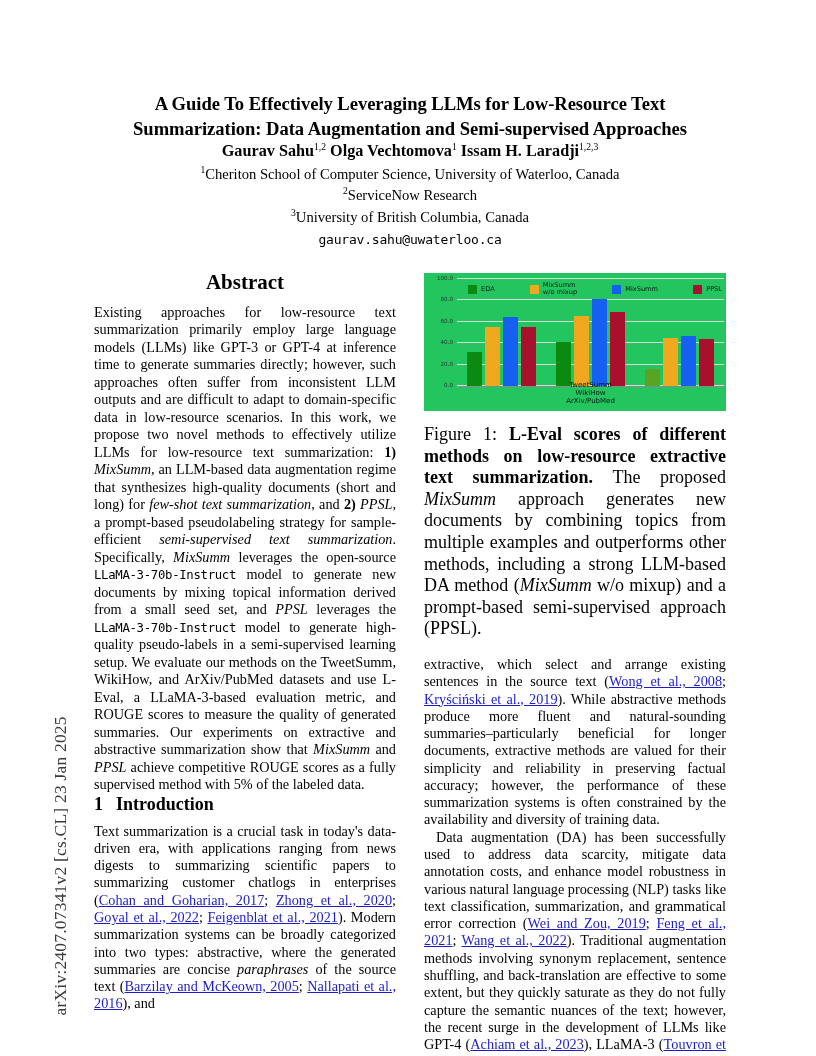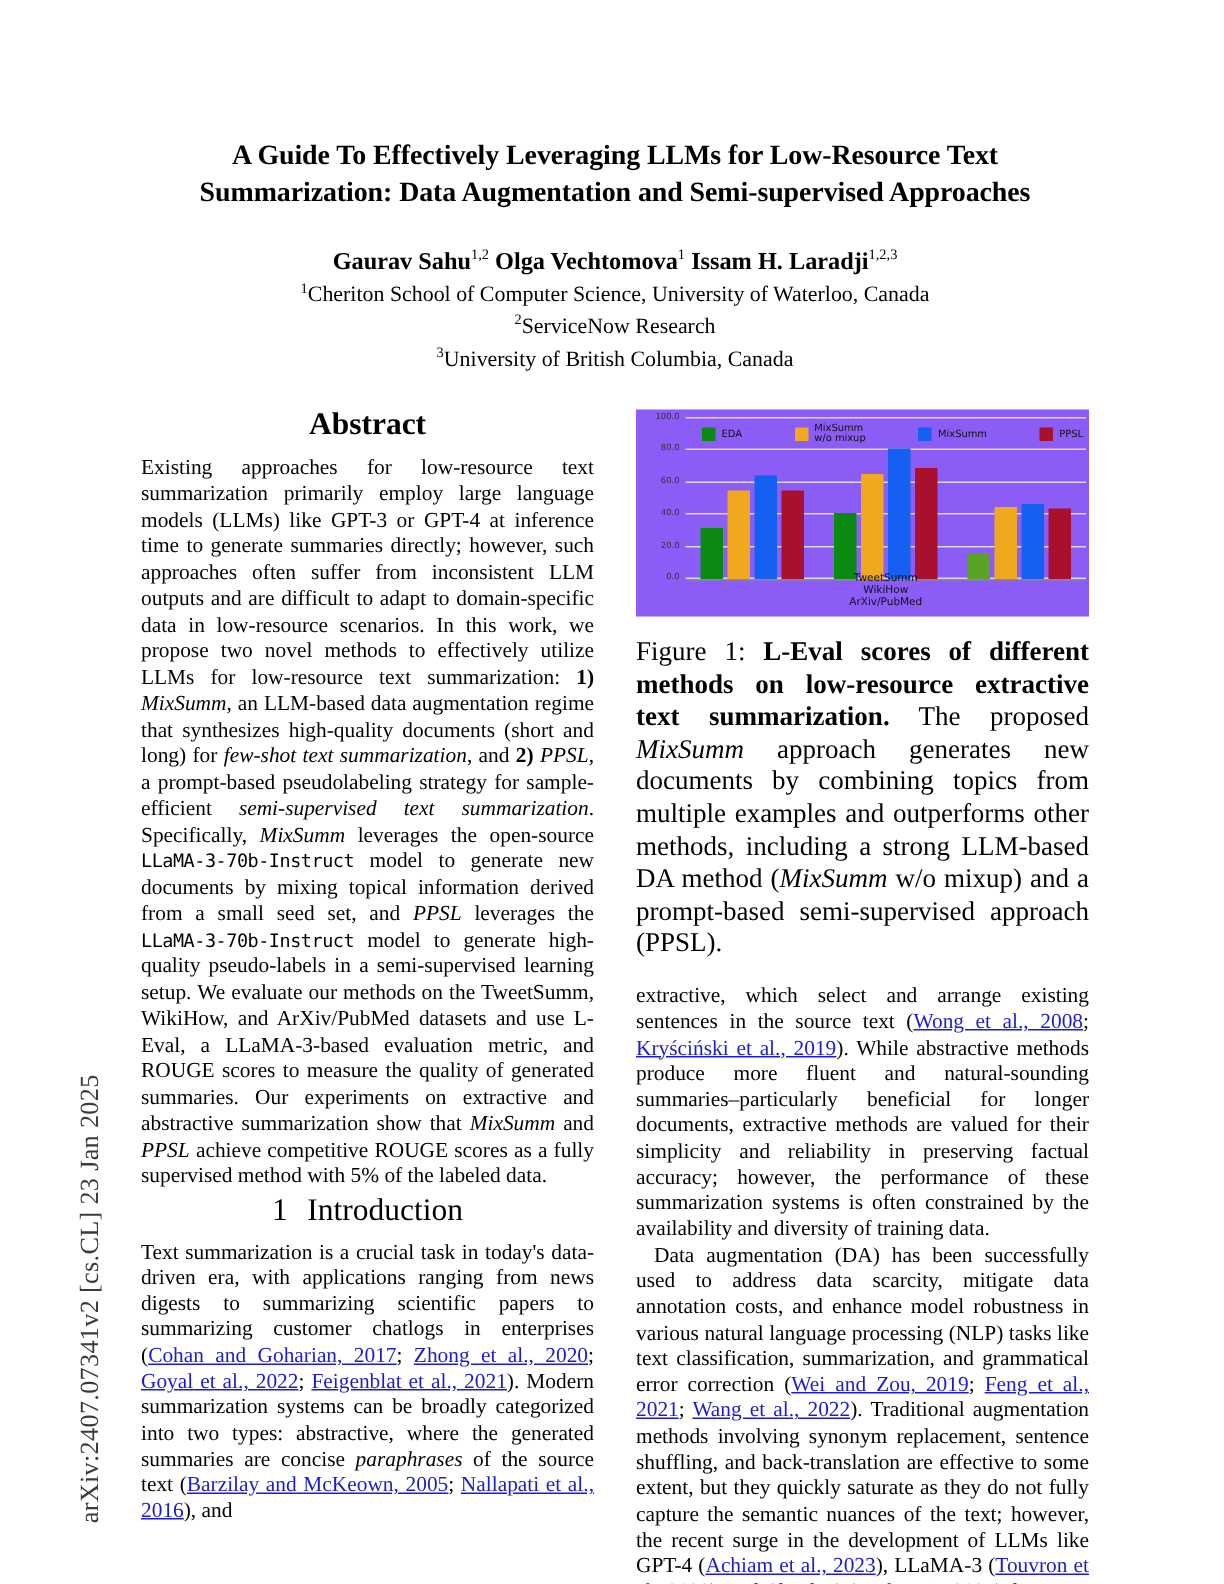--- a/index.html
+++ b/index.html
@@ -52,21 +52,20 @@
   #title-block { padding-top: 92px; }
   #paper-title {
     font-size: 18.6px;
     font-weight: bold;
     line-height: 1.33;
     text-align: center;
     margin: 0 6px;
     letter-spacing: -0.05px;
   }
   #authors {
-    margin-top: 23px;
     text-align: center;
     font-size: 16.2px;
     font-weight: bold;
     line-height: 1.3;
   }
   #authors sup { font-weight: normal; font-size: 9.6px; }
   .affil {
     text-align: center;
     font-size: 14.6px;
     line-height: 1.42;
@@ -97,24 +96,24 @@
   .col-left  { left: 0; }
   .col-right { left: 330px; }
 
   h2.section-head {
     font-size: 21px;
     font-weight: bold;
     margin: 0 0 9px 0;
     text-align: center;
   }
   h2.sec-num {
-    font-size: 21px;
-    font-weight: normal;
+    font-size: 18px;
+    font-weight: bold;
     margin: 0 0 8px 0;
-    text-align: center;
+    text-align: left;
   }
   h2.sec-num .num { margin-right: 13px; }
 
   p.body {
     font-size: 14.25px;
     line-height: 1.213;
     margin: 0;
     text-align: justify;
     text-justify: inter-word;
     hyphens: manual;
@@ -131,21 +130,21 @@
   }
   .cite { color: #1c1ccc; }
 
   
   #figure-block { position: relative; }
   #chart {
     position: relative;
     width: 302px;
     height: 138px;
     margin-top: 3px;
-    background: #8b5cf6;
+    background: #22c55e;
   }
   .plot {
     position: absolute;
     left: 33px;
     top: 6px;
     right: 2px;
     bottom: 24px;
     border-bottom: 1.4px solid #8a8a8a;
   }
   .gridline {
@@ -248,20 +247,21 @@
     <div id="authors">
       <span>Gaurav Sahu</span><sup>1,2</sup>
       <span>Olga Vechtomova</span><sup>1</sup>
       <span>Issam H. Laradji</span><sup>1,2,3</sup>
     </div>
 
     <div class="affil"><sup>1</sup><span>Cheriton School of Computer Science, University of Waterloo, Canada</span></div>
     <div class="affil"><sup>2</sup><span>ServiceNow Research</span></div>
     <div class="affil"><sup>3</sup><span>University of British Columbia, Canada</span></div>
 
+    <div id="email">gaurav.sahu@uwaterloo.ca</div>
   </div>
 
   <div id="columns">
 
     <div class="col col-left">
 
       <h2 class="section-head">Abstract</h2>
 
       <p class="body abstract"><span>Existing approaches for low-resource text summarization primarily employ large language models (LLMs) like GPT-3 or GPT-4 at inference time to generate summaries directly; however, such approaches often suffer from inconsistent LLM outputs and are difficult to adapt to domain-specific data in low-resource scenarios. In this work, we propose two novel methods to effectively utilize LLMs for low-resource text summarization: </span><span class="bd">1)</span> <span class="it">MixSumm</span><span>, an LLM-based data augmentation regime that synthesizes high-quality documents (short and long) for </span><span class="it">few-shot text summarization</span><span>, and </span><span class="bd">2)</span> <span class="it">PPSL</span><span>, a prompt-based pseudolabeling strategy for sample-efficient </span><span class="it">semi-supervised text summarization</span><span>. Specifically, </span><span class="it">MixSumm</span><span> leverages the open-source </span><span class="mono">LLaMA-3-70b-Instruct</span><span> model to generate new documents by mixing topical information derived from a small seed set, and </span><span class="it">PPSL</span><span> leverages the </span><span class="mono">LLaMA-3-70b-Instruct</span><span> model to generate high-quality pseudo-labels in a semi-supervised learning setup. We evaluate our methods on the TweetSumm, WikiHow, and ArXiv/PubMed datasets and use L-Eval, a LLaMA-3-based evaluation metric, and ROUGE scores to measure the quality of generated summaries. Our experiments on extractive and abstractive summarization show that </span><span class="it">MixSumm</span><span> and </span><span class="it">PPSL</span><span> achieve competitive ROUGE scores as a fully supervised method with 5% of the labeled data.</span></p>
 

